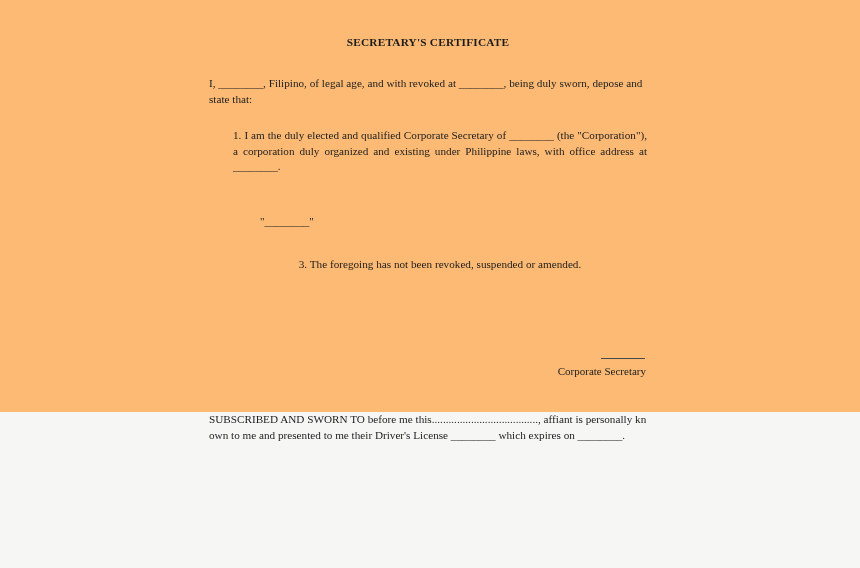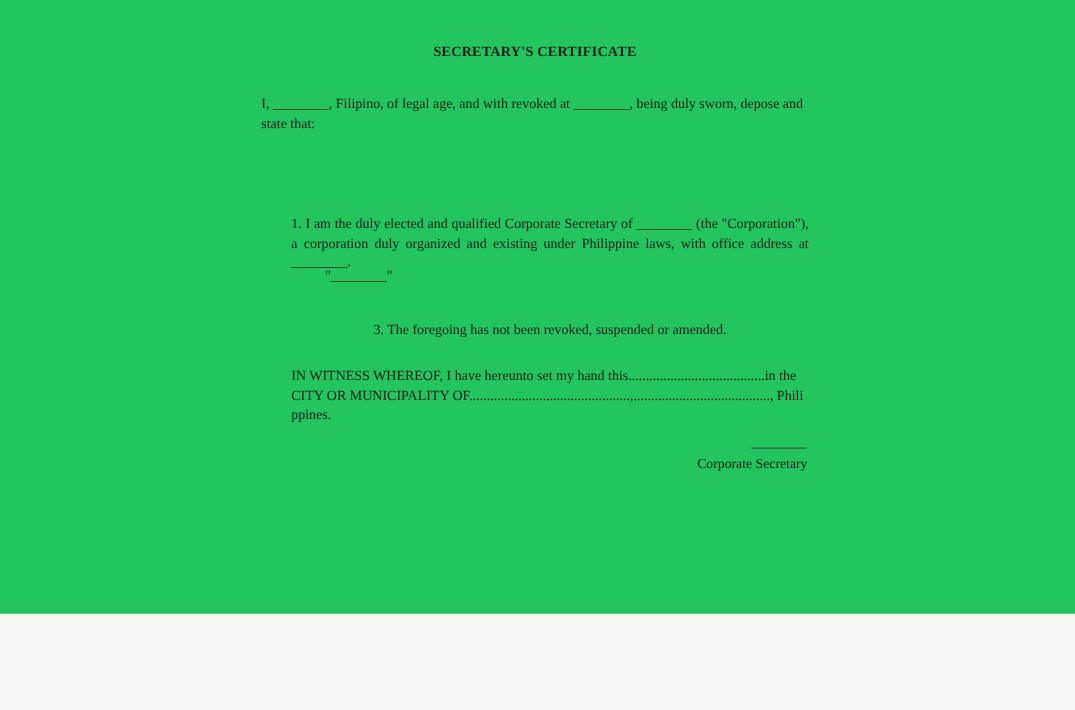--- a/index.html
+++ b/index.html
@@ -10,22 +10,22 @@
     width: 860px;
     height: 568px;
     background: #f6f6f5;
     font-family: "Liberation Serif", "DejaVu Serif", serif;
     color: #1c1c1c;
     overflow: hidden;
   }
   .page {
     position: relative;
     width: 860px;
-    height: 491px;
-    background: #22c55e;
+    height: 412px;
+    background: #fdba74;
   }
   
   .doc-title {
     position: absolute;
     left: 209px;
     top: 36px;
     width: 438px;
     text-align: center;
     font-weight: bold;
     font-size: 11.3px;
@@ -45,21 +45,21 @@
     left: 233px;
     width: 414px;
     font-size: 11.2px;
     line-height: 15.5px;
     text-align: center;
   }
   .clause-justify {
     text-align: justify;
     text-justify: inter-word;
   }
-  .clause-1 { top: 128px; margin-top: 44px; }
+  .clause-1 { top: 128px; }
   .clause-2 { top: 180px; }
   .clause-quote {
     position: absolute;
     left: 260px;
     top: 214px;
     font-size: 11.2px;
     line-height: 15.5px;
   }
   .clause-3 { top: 257px; }
   .witness {
@@ -118,22 +118,22 @@
 
   <div class="intro">I, ________, Filipino, of legal age, and with revoked at ________, being duly sworn, depose and state that:</div>
 
   <div class="clause clause-1 clause-justify">1. I am the duly elected and qualified Corporate Secretary of ________ (the "Corporation"), a corporation duly organized and existing under Philippine laws, with office address at ________.</div>
 
 
   <div class="clause-quote">"________"</div>
 
   <div class="clause clause-3">3. The foregoing has not been revoked, suspended or amended.</div>
 
-  <div class="witness">IN WITNESS WHEREOF, I have hereunto set my hand this.......................................in the CITY OR MUNICIPALITY OF..............................................,......................................., Philippines.</div>
 
   <div class="sig-block">
     <div class="sig-rule"></div>
     <div class="sig-label">Corporate Secretary</div>
   </div>
 
+  <div class="notarial">SUBSCRIBED AND SWORN TO before me this......................................, affiant is personally known to me and presented to me their Driver's License ________ which expires on ________.</div>
 
 
 </div>
 
 </body></html>

